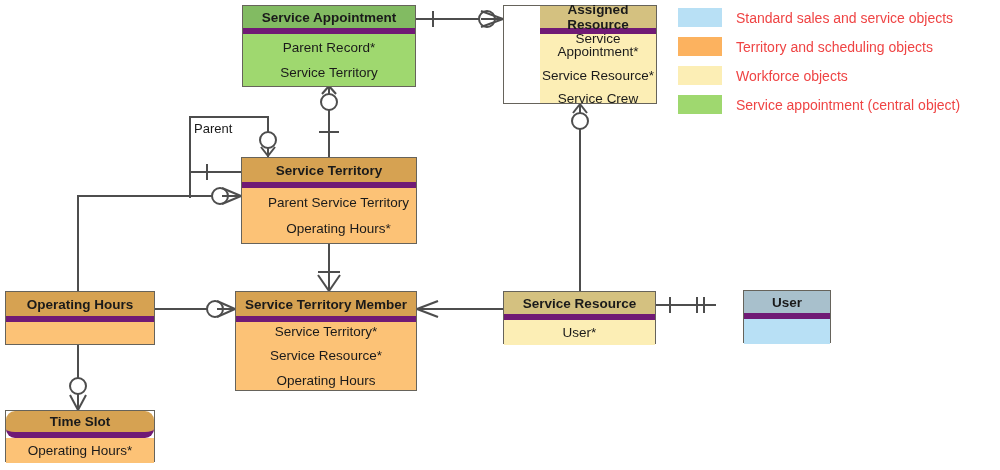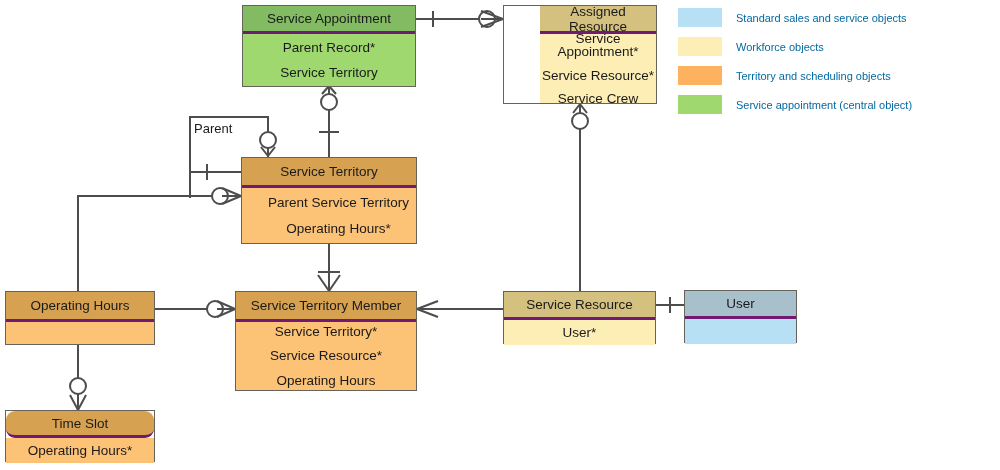--- a/index.html
+++ b/index.html
@@ -1,31 +1,31 @@
 <!DOCTYPE html>
 <html><head>
 <meta charset="utf-8">
 <style>
   html,body{margin:0;padding:0;background:#ffffff;}
   body{width:1000px;height:470px;position:relative;overflow:hidden;
        font-family:"Liberation Sans","DejaVu Sans",sans-serif;color:#1a1a1a;}
   #canvas{position:absolute;left:0;top:0;width:1000px;height:470px;}
   svg.wires{position:absolute;left:0;top:0;width:1000px;height:470px;pointer-events:none;}
   .entity{position:absolute;box-sizing:border-box;border:1px solid #66635b;}
-  .entity .hdr{box-sizing:border-box;border-bottom:3px solid #701a75;
-      font-weight:normal;font-size:13.5px;text-align:center;display:flex;
+  .entity .hdr{box-sizing:border-box;border-bottom:6px solid #701a75;
+      font-weight:bold;font-size:13.5px;text-align:center;display:flex;
       align-items:center;justify-content:center;}
   .entity .body{box-sizing:border-box;display:flex;flex-direction:column;
       align-items:center;justify-content:center;}
   .entity .body .attr{font-size:13.5px;text-align:center;line-height:1;width:100%;}
   .lbl{position:absolute;font-size:13px;color:#1a1a1a;white-space:nowrap;}
   #legend{position:absolute;left:678px;top:3px;width:320px;}
   .leg-row{display:flex;align-items:center;height:29px;}
   .leg-sw{width:44px;height:19px;margin-right:14px;flex:0 0 auto;}
-  .leg-tx{font-size:11px;color:#0369a1;white-space:nowrap;}
+  .leg-tx{font-size:14px;color:#ef4444;white-space:nowrap;}
 </style>
 </head>
 <body>
 
 <div id="canvas">
 
   <svg class="wires" viewBox="0 0 1000 470">
     <g stroke="#4d4d4d" stroke-width="2" fill="none" stroke-linecap="butt">
 
       <g>
@@ -154,21 +154,21 @@
     </div>
   </div>
 
   <div class="entity" style="left:503px;top:291px;width:153px;height:53px;">
     <div class="hdr" style="height:28px;background:#d4c180;text-align:right;">Service Resource</div>
     <div class="body" style="height:25px;background:#fceeb5;">
       <div class="attr">User*</div>
     </div>
   </div>
 
-  <div class="entity" style="left:684px;top:290px;width:113px;height:53px;">
+  <div class="entity" style="left:743px;top:290px;width:88px;height:53px;">
     <div class="hdr" style="height:28px;background:#a8c0cc;">User</div>
     <div class="body" style="height:25px;background:#b8e0f5;">
       <div class="attr"></div>
     </div>
   </div>
 
   <div class="entity" style="left:5px;top:410px;width:150px;height:52px;">
     <div class="hdr" style="height:27px;background:#d6a252;border-radius:9px;">Time Slot</div>
     <div class="body" style="height:25px;background:#fcc276;">
       <div class="attr">Operating Hours*</div>
@@ -176,26 +176,26 @@
   </div>
 
   <div class="lbl" style="left:194px;top:121px;">Parent</div>
 
   <div id="legend">
     <div class="leg-row">
       <div class="leg-sw" style="background:#b8e0f5;"></div>
       <div class="leg-tx">Standard sales and service objects</div>
     </div>
     <div class="leg-row">
+      <div class="leg-sw" style="background:#fcb25f;"></div>
+      <div class="leg-tx">Territory and scheduling objects</div>
+    </div>
+    <div class="leg-row">
       <div class="leg-sw" style="background:#fceeb5;"></div>
       <div class="leg-tx">Workforce objects</div>
     </div>
     <div class="leg-row">
-      <div class="leg-sw" style="background:#fcb25f;"></div>
-      <div class="leg-tx">Territory and scheduling objects</div>
-    </div>
-    <div class="leg-row">
       <div class="leg-sw" style="background:#9fd86f;"></div>
       <div class="leg-tx">Service appointment (central object)</div>
     </div>
   </div>
 
 </div>
 
 </body></html>

